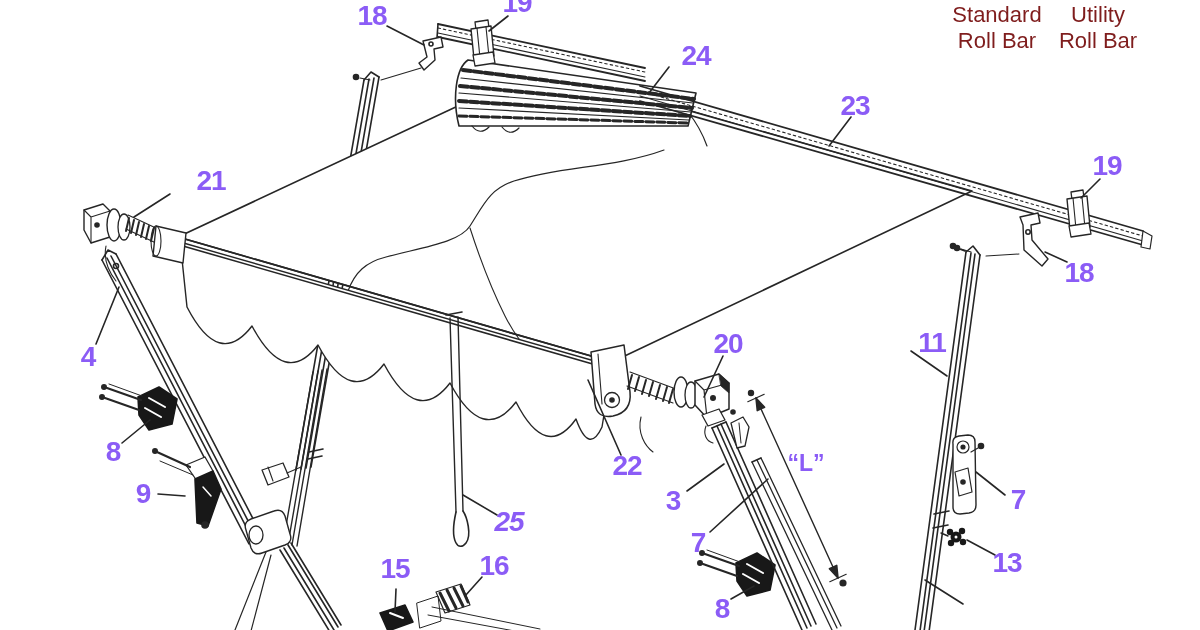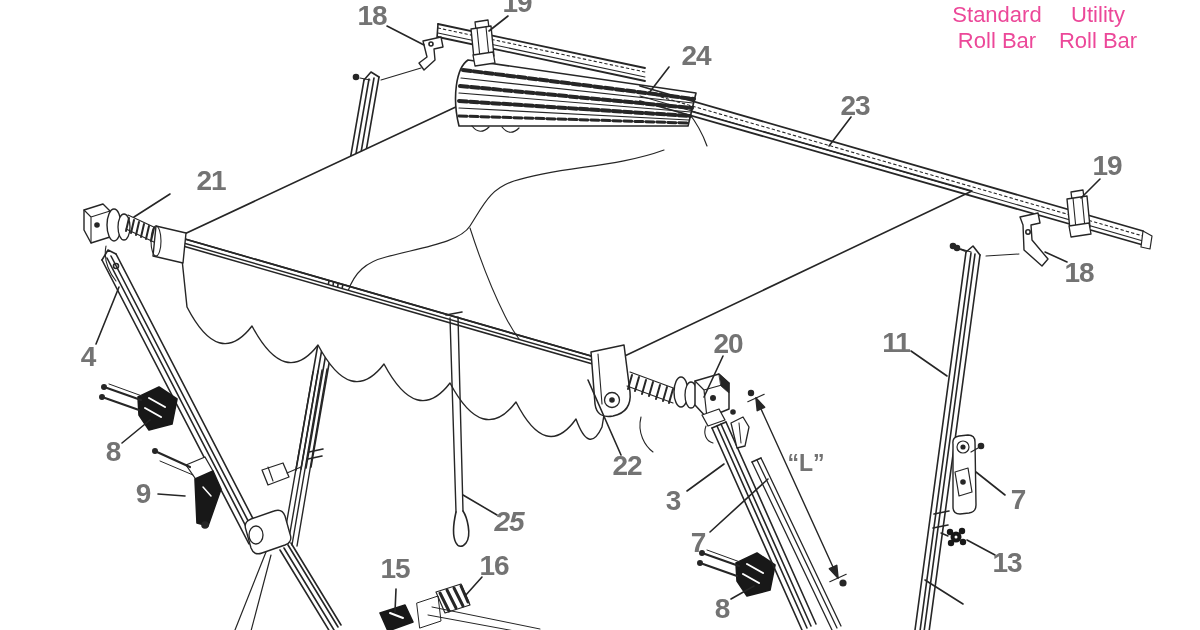--- a/index.html
+++ b/index.html
@@ -1,23 +1,23 @@
 <!DOCTYPE html>
 <html><head>
 <meta charset="utf-8">
 <style>
   html,body{margin:0;padding:0;background:#ffffff;}
   .stage{position:relative;width:1200px;height:630px;background:#ffffff;overflow:hidden;
          font-family:"Liberation Sans",sans-serif;}
   .stage svg{position:absolute;left:0;top:0;}
   .callout{position:absolute;transform:translate(-50%,-50%);font-weight:bold;font-size:28px;
-           letter-spacing:-1px;color:#737373;white-space:nowrap;user-select:none;}
+           letter-spacing:-1px;color:#8b5cf6;white-space:nowrap;user-select:none;}
   .callout.dim{font-size:23px;letter-spacing:0;}
   .hdr{position:absolute;top:2px;transform:translateX(-50%);text-align:center;
-       font-size:22px;line-height:26px;color:#ec4899;white-space:nowrap;}
+       font-size:22px;line-height:26px;color:#7f1d1d;white-space:nowrap;}
 </style>
 </head>
 <body>
 
 <div class="stage">
 
   <svg width="1200" height="630" viewBox="0 0 1200 630" fill="none" stroke="#262626" stroke-width="1.6" stroke-linecap="round" stroke-linejoin="round">
 
     <g>
       <path d="M364,80 L296,470 M369,79 L301,469 M374,78 L306,468 M379,77 L311,467"></path>
@@ -286,21 +286,21 @@
 
   <div id="callout-layer">
       <span class="callout" style="left: 372px; top: 16px;">18</span>
       <span class="callout" style="left: 517px; top: 3px;">19</span>
       <span class="callout" style="left: 696px; top: 56px;">24</span>
       <span class="callout" style="left: 855px; top: 106px;">23</span>
       <span class="callout" style="left: 166px; top: 181px; margin-left: 45px;">21</span>
       <span class="callout" style="left: 1107px; top: 166px;">19</span>
       <span class="callout" style="left: 1079px; top: 273px;">18</span>
       <span class="callout" style="left: 88px; top: 357px;">4</span>
-      <span class="callout" style="left: 896px; top: 343px;">11</span>
+      <span class="callout" style="left: 932px; top: 343px;">11</span>
       <span class="callout" style="left: 728px; top: 344px;">20</span>
       <span class="callout" style="left: 113px; top: 452px;">8</span>
       <span class="callout" style="left: 627px; top: 466px;">22</span>
       <span class="callout" style="left: 143px; top: 494px;">9</span>
       <span class="callout" style="left: 673px; top: 501px;">3</span>
       <span class="callout" style="left: 1018px; top: 500px;">7</span>
       <span class="callout" style="left: 509px; top: 522px; font-style: italic;">25</span>
       <span class="callout" style="left: 698px; top: 543px;">7</span>
       <span class="callout" style="left: 1007px; top: 563px;">13</span>
       <span class="callout" style="left: 395px; top: 569px;">15</span>

